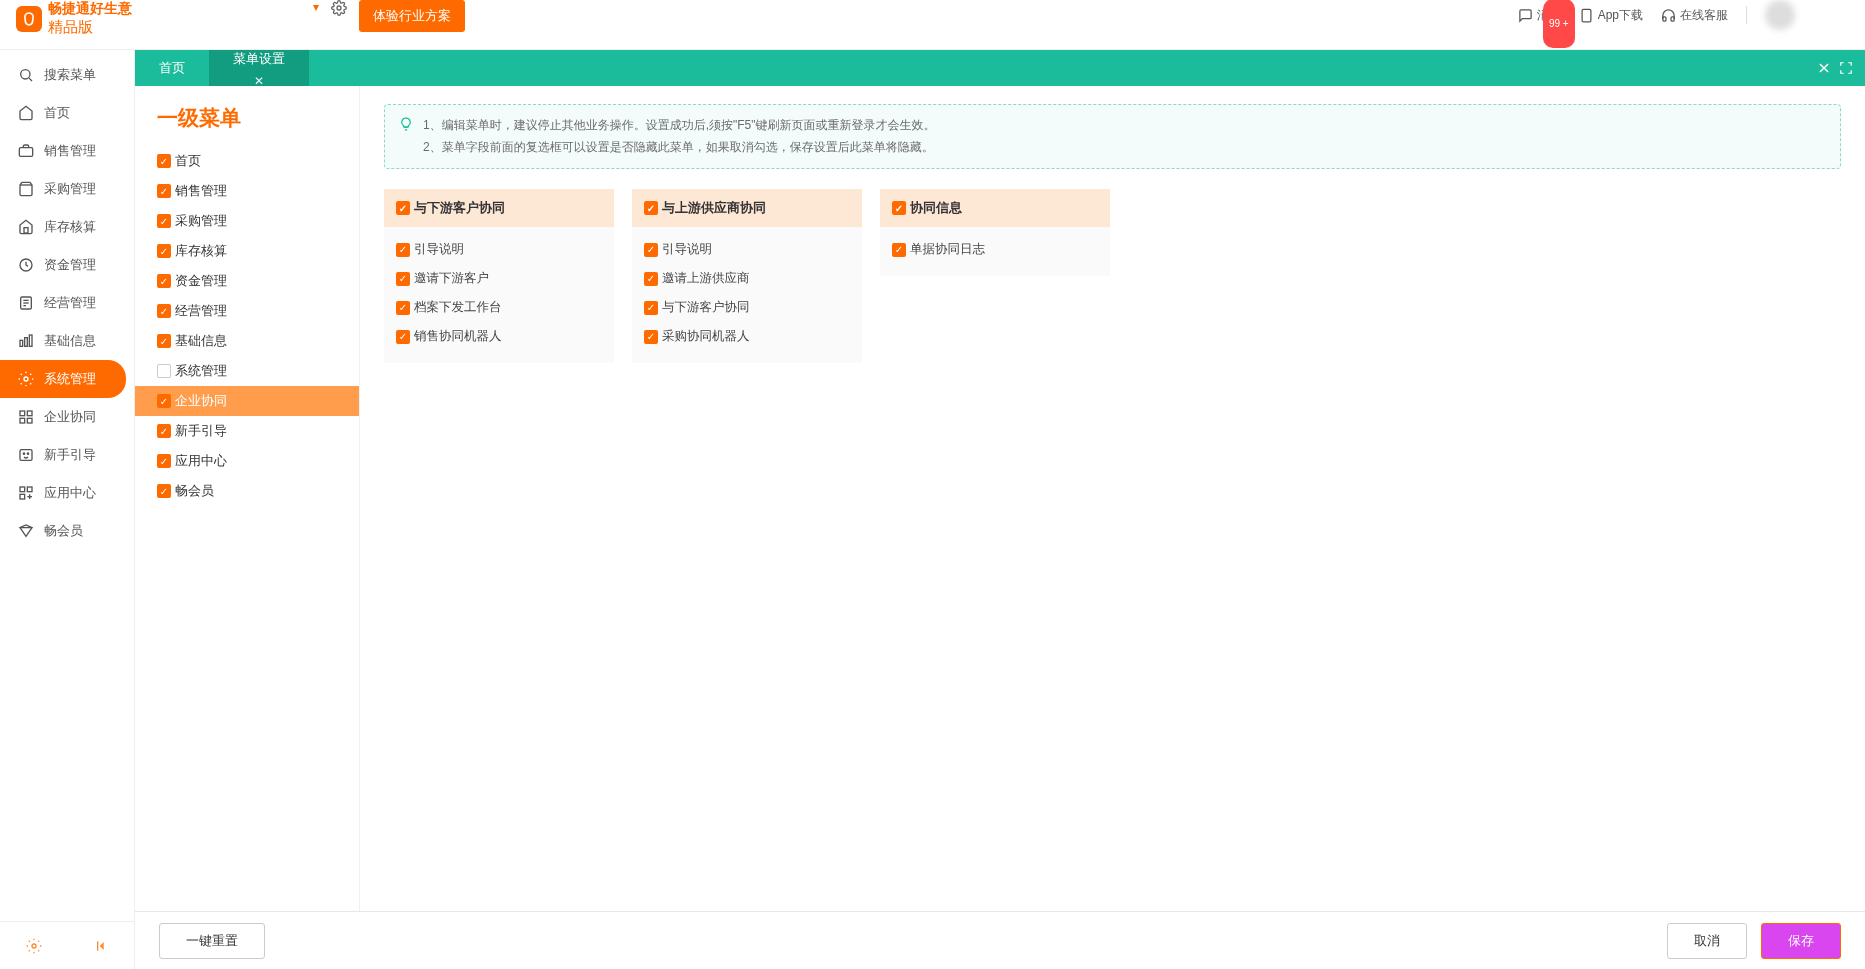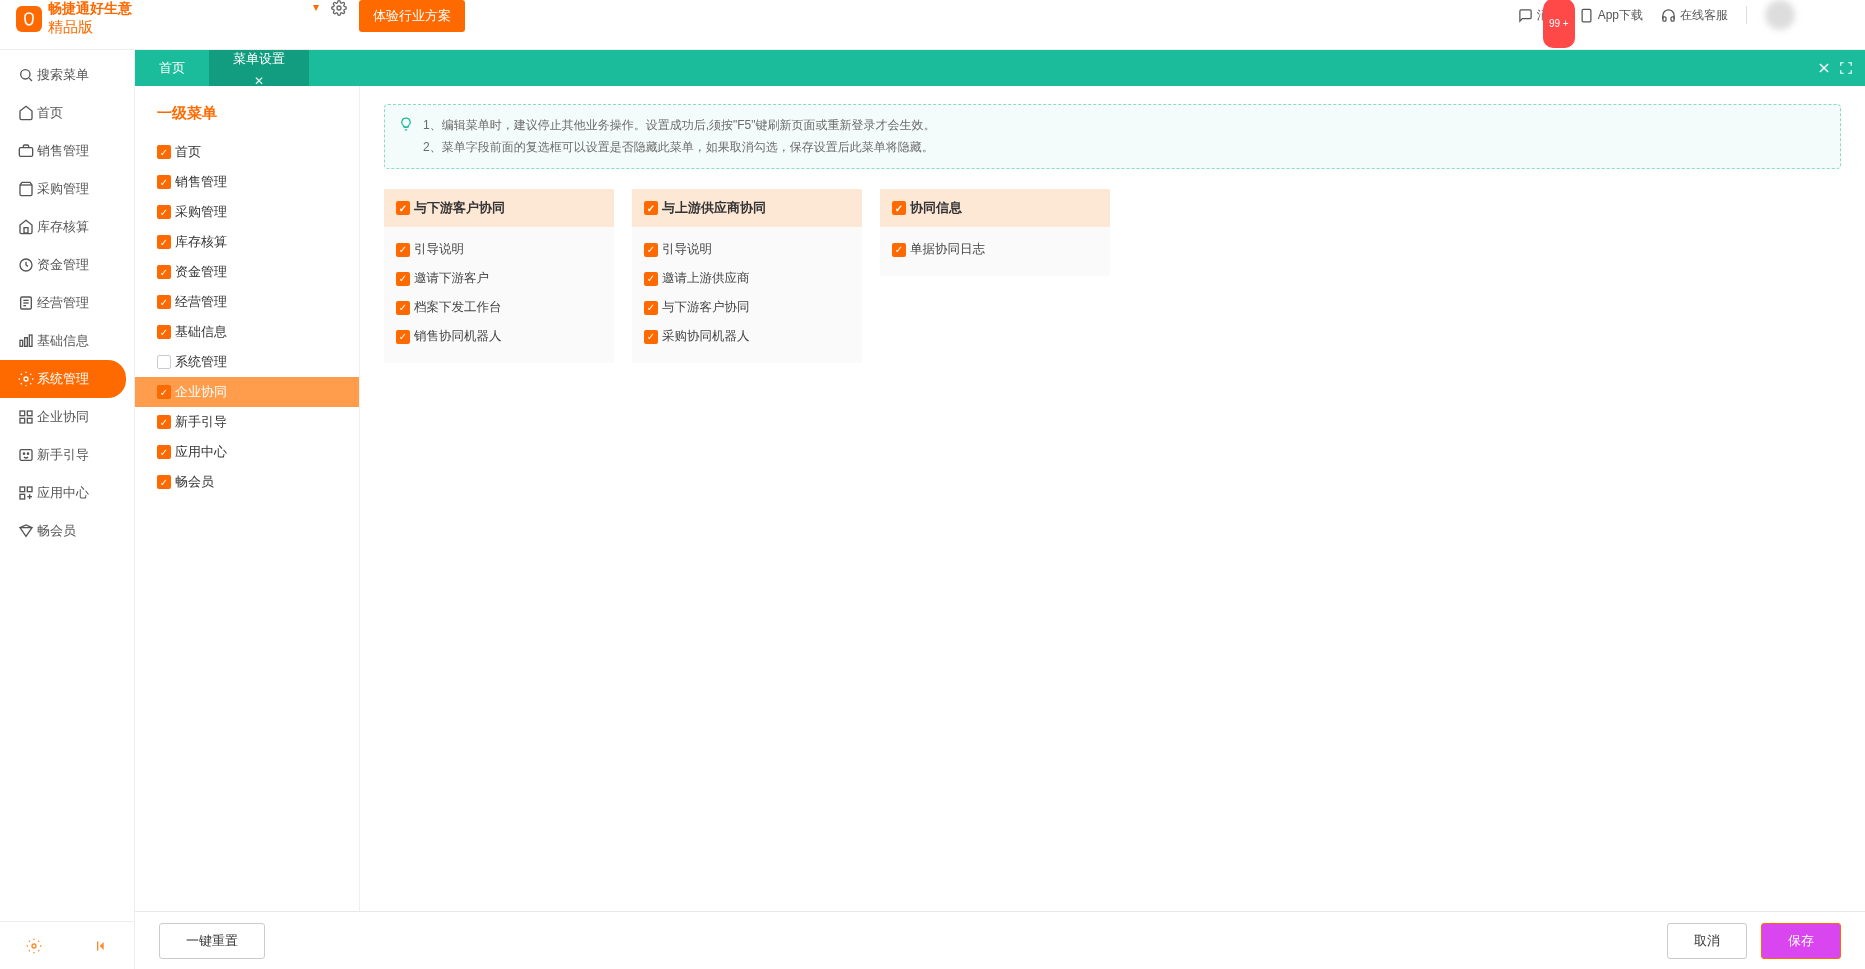--- a/index.html
+++ b/index.html
@@ -23,37 +23,37 @@
 .avatar { width: 30px; height: 30px; border-radius: 50%; background: #ddd; filter: blur(3px); }
 .top-name { filter: blur(3px); }
 .divider-v { width: 1px; height: 18px; background: #ddd; }
 
 
 .body { flex: 1; display: flex; overflow: hidden; }
 
 
 .sidebar { width: 135px; background: #fff; border-right: 1px solid #eee; display: flex; flex-direction: column; }
 .nav { flex: 1; padding-top: 6px; }
-.nav-item { display: flex; align-items: center; gap: 3px; padding: 10px 18px; color: #555; cursor: pointer; font-size: 13px; }
+.nav-item { display: flex; align-items: center; gap: 10px; padding: 10px 18px; color: #555; cursor: pointer; font-size: 13px; }
 .nav-item.active { background: #ff6a00; color: #fff; border-radius: 0 18px 18px 0; margin-right: 8px; }
 .nav-icon { width: 16px; display: inline-flex; justify-content: center; }
 .sidebar-footer { display: flex; justify-content: space-around; align-items: center; height: 48px; border-top: 1px solid #eee; color: #ff8a2a; }
 
 
 .main { flex: 1; display: flex; flex-direction: column; background: #f7f8f8; overflow: hidden; }
 .tabs { height: 36px; background: #1bbc9b; color: #fff; display: flex; align-items: stretch; }
 .tab { padding: 0 24px; display: flex; align-items: center; gap: 6px; font-size: 13px; cursor: pointer; }
 .tab.active { background: #129d80; flex-direction: column; }
 .tab-close { font-size: 12px; opacity: 0.9; }
 .tabs-right { margin-left: auto; display: flex; align-items: center; gap: 8px; padding: 0 12px; color: #fff; }
 .content { flex: 1; display: flex; overflow: hidden; background: #fff; margin: 0; }
 
 
 .l1col { width: 225px; border-right: 1px solid #f0f0f0; padding: 18px 0 18px 22px; overflow-y: auto; }
-.l1-title { color: #ff6a00; font-weight: bold; font-size: 15px; margin-bottom: 14px; }
+.l1-title { color: #ff6a00; font-weight: bold; font-size: 21px; margin-bottom: 14px; }
 .l1-item { display: flex; align-items: center; gap: 4px; padding: 6px 0; cursor: pointer; font-size: 13px; color: #333; }
 .l1-item.selected { background: #ff9d4d; color: #fff; margin-left: -22px; padding-left: 22px; margin-right: 0; }
 .chk { width: 14px; height: 14px; border-radius: 2px; display: inline-flex; align-items: center; justify-content: center; font-size: 10px; color: #fff; flex-shrink: 0; }
 .chk.checked { background: #ff6a00; }
 .chk.unchecked { background: #fff; border: 1px solid #ccc; }
 
 
 .rpanel { flex: 1; padding: 18px 24px; overflow-y: auto; }
 .hintbox { border: 1px dashed #8fd8c8; background: #f3fcfa; border-radius: 4px; padding: 10px 14px; color: #6b6b6b; font-size: 12px; line-height: 1.8; display: flex; gap: 10px; }
 .hint-icon { color: #1bbc9b; margin-top: 2px; }

